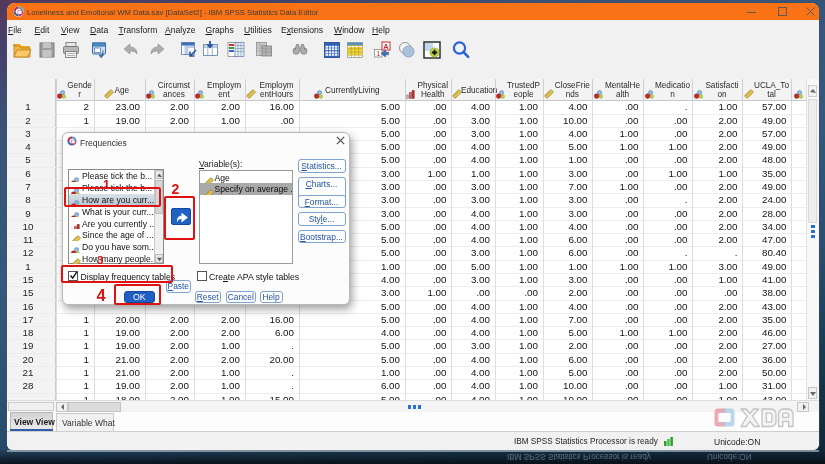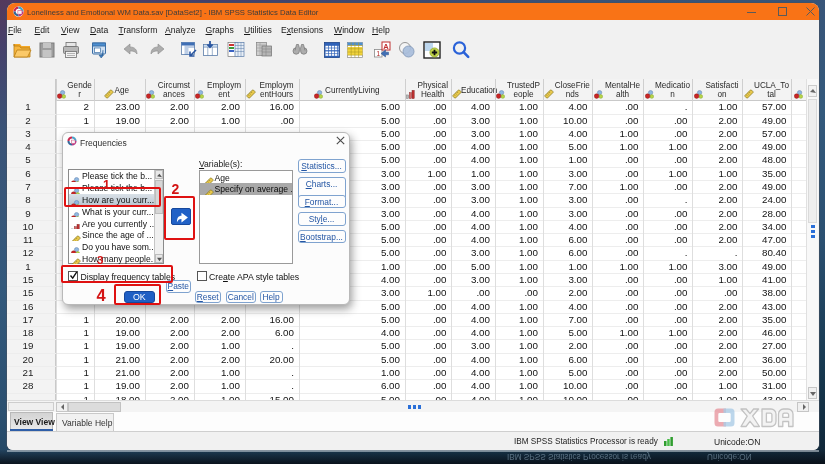--- a/index.html
+++ b/index.html
@@ -599,21 +599,21 @@
 <div class="ab" style="left:790px;top:0.5px;width:12px;height:10px;background:#f0f0f0;border:1px solid #c6c6c6"></div>
 <svg class="ab" style="left:793.5px;top:3px" width="6" height="6" viewBox="0 0 6 6">
         <path d="M2 0l3 3-3 3z" fill="#666"></path>
       </svg>
 </div>
 <div class="ab" style="left:0;top:409px;width:812px;height:19.5px;background:#fdfdfd">
 <div class="ab" style="left:3px;top:0.5px;width:43px;height:19px;background:linear-gradient(#d3d3d3,#ececec);border:1px solid #b9b9b9;border-bottom:none"></div>
 <span class="ab" style="left:7px;top:5.5px;font-size:8.5px;font-weight:bold;color:#1c1c1c">View View</span>
 <div class="ab" style="left:3px;top:17.5px;width:43px;height:2.5px;background:#2e5ea8"></div>
 <div class="ab" style="left:49px;top:1.5px;width:58px;height:18px;background:#f1f1f1;border:1px solid #c9c9c9;border-bottom:none"></div>
-<span class="ab" style="left:55px;top:6px;font-size:8.5px;color:#333">Variable Help</span>
+<span class="ab" style="left:55px;top:6px;font-size:8.5px;color:#333">Variable What</span>
 </div>
 <div class="ab" style="left:0;top:428.5px;width:812px;height:19px;background:#f1f1f1;border-top:1px solid #cfcfcf">
 <span class="ab" style="left:507px;top:5px;font-size:8.2px;color:#222">IBM SPSS Statistics Processor is ready</span>
 <svg class="ab" style="left:656px;top:3.5px" width="11" height="11" viewBox="0 0 11 11">
         <rect x="1" y="5" width="2.5" height="5" fill="#2f9e2f"></rect>
         <rect x="4.2" y="3" width="2.5" height="7" fill="#49bd49"></rect>
         <rect x="7.4" y="1" width="2.5" height="9" fill="#2f9e2f"></rect>
       </svg>
 <span class="ab" style="left:707px;top:5px;font-size:8.5px;color:#222">Unicode:ON</span>
 </div>

